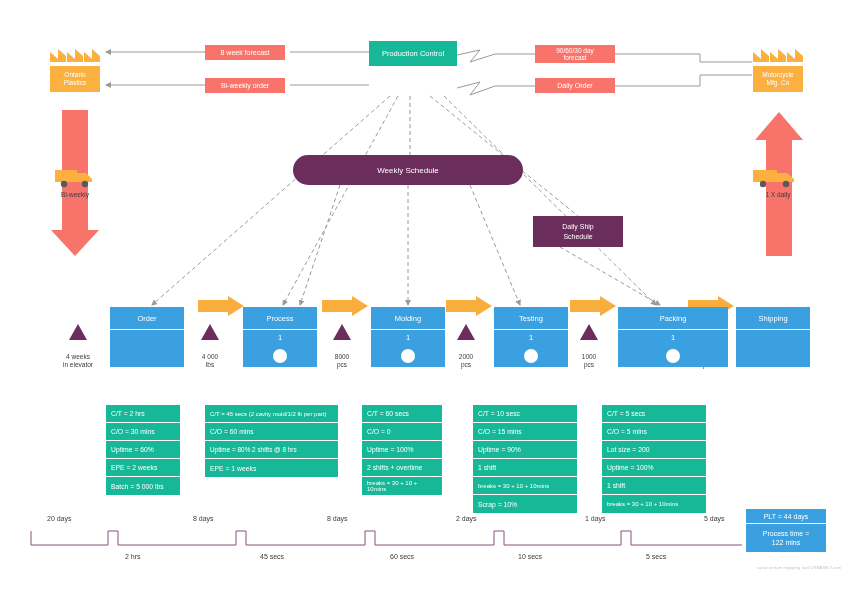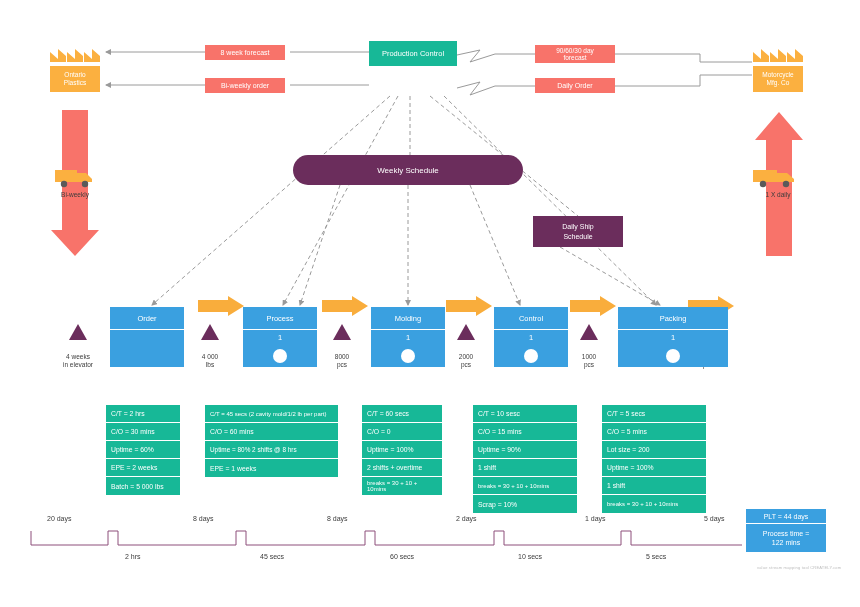--- a/index.html
+++ b/index.html
@@ -234,31 +234,35 @@
     <div class="op"></div>
   </div>
 
   <div class="proc" style="left:371px;top:307px;">
     <div class="title">Molding</div>
     <div class="count">1</div>
     <div class="op"></div>
   </div>
 
   <div class="proc" style="left:494px;top:307px;">
-    <div class="title">Control</div>
+    <div class="title">Testing</div>
     <div class="count">1</div>
     <div class="op"></div>
   </div>
 
   <div class="proc" style="left:618px;top:307px;padding-left:36px;">
     <div class="title">Packing</div>
     <div class="count">1</div>
     <div class="op"></div>
   </div>
 
+  <div class="proc" style="left:736px;top:307px;">
+    <div class="title">Shipping</div>
+    <div class="count"></div>
+  </div>
 
   <div class="dt" style="left:106px;top:405px;width:74px;">
     <div class="row">C/T = 2 hrs</div>
     <div class="row">C/O = 30 mins</div>
     <div class="row">Uptime = 60%</div>
     <div class="row">EPE = 2 weeks</div>
     <div class="row">Batch = 5 000 lbs</div>
   </div>
 
   <div class="dt" style="left:205px;top:405px;width:133px;">

